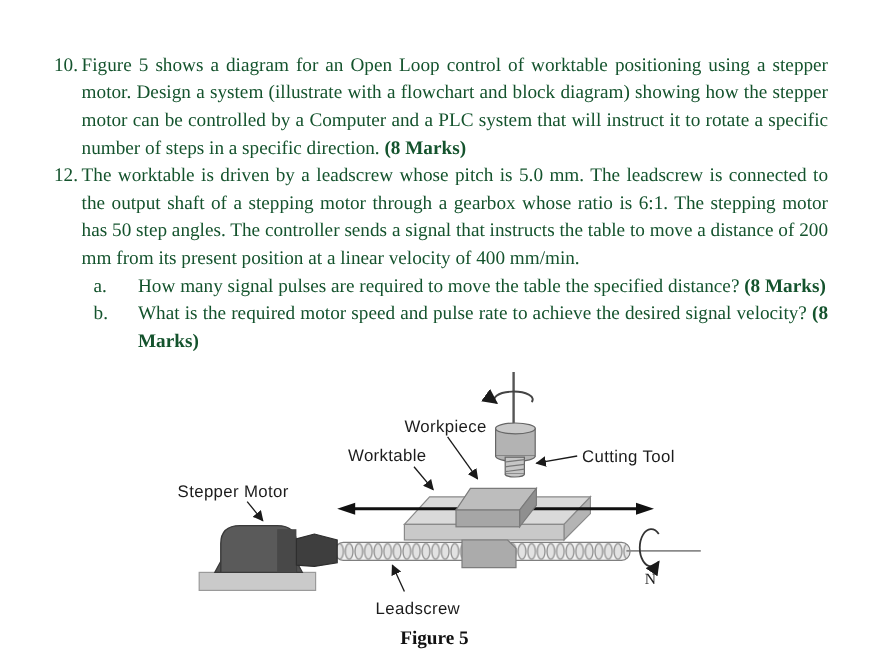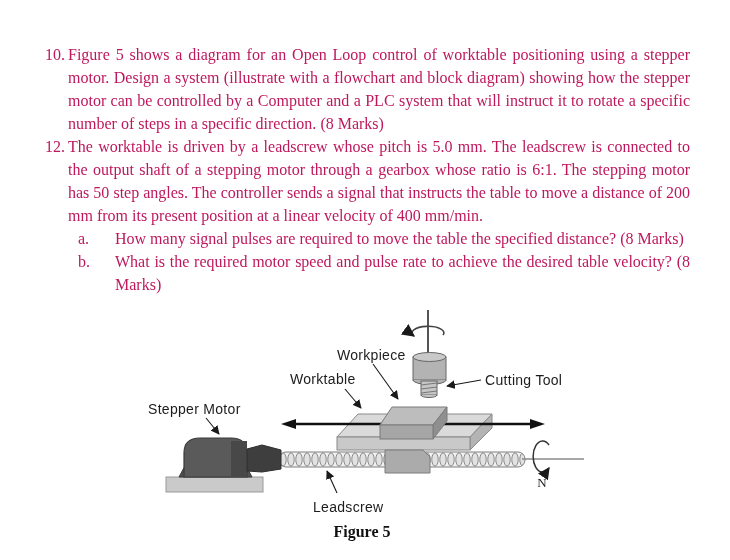--- a/index.html
+++ b/index.html
@@ -1,25 +1,25 @@
 <!DOCTYPE html>
 <html><head>
 <meta charset="utf-8">
 <style>
   html,body{margin:0;padding:0;width:730px;height:560px;background:#ffffff;overflow:hidden}
-  .doc{position:absolute;inset:0;font-family:"Liberation Serif",serif;font-size:16px;line-height:23px;color:#be185d}
+  .doc{position:absolute;inset:0;font-family:"Liberation Serif",serif;font-size:16px;line-height:23px;color:#14532d}
   .q{position:absolute;text-align:justify}
   .qnum{position:absolute;left:0;top:0}
   #q10{top:43px;left:45px;width:622px;padding-left:23px}
   #q11{top:135px;left:45px;width:622px;padding-left:23px}
   .sub{position:absolute;text-align:justify;width:575px;padding-left:37px}
   #suba{top:227px;left:78px}
   #subb{top:250px;left:78px}
   .sublabel{position:absolute;left:0;top:0}
-  .marks{font-weight:normal}
+  .marks{font-weight:bold}
   svg{position:absolute;left:130px;top:295px;width:470px;height:250px}
   .lbl{font-family:"Liberation Sans",sans-serif;font-size:14px;fill:#1c1c1c;letter-spacing:.3px}
   .cap{font-family:"Liberation Serif",serif;font-size:16px;font-weight:bold;fill:#111}
   .nlbl{font-family:"Liberation Serif",serif;font-size:13px;fill:#222}
 </style>
 </head>
 <body>
 
 <div class="doc">
 
@@ -35,21 +35,21 @@
   </div>
 
   <div class="sub" id="suba">
     <span class="sublabel">a.</span>
     <span>How many signal pulses are required to move the table the specified distance?</span>
     <b class="marks">(8 Marks)</b>
   </div>
 
   <div class="sub" id="subb">
     <span class="sublabel">b.</span>
-    <span>What is the required motor speed and pulse rate to achieve the desired table velocity?</span>
+    <span>What is the required motor speed and pulse rate to achieve the desired signal velocity?</span>
     <b class="marks">(8 Marks)</b>
   </div>
 
   <svg viewBox="130 295 470 250">
     <defs>
       <marker id="ah" viewBox="0 0 10 10" refX="9" refY="5" markerWidth="8" markerHeight="8" orient="auto-start-reverse">
         <path d="M0,0 L10,5 L0,10 z" fill="#1a1a1a"></path>
       </marker>
       <pattern id="thr" x="279" y="452" width="8" height="15" patternUnits="userSpaceOnUse">
         <rect width="8" height="15" fill="#f1f1f1"></rect>

